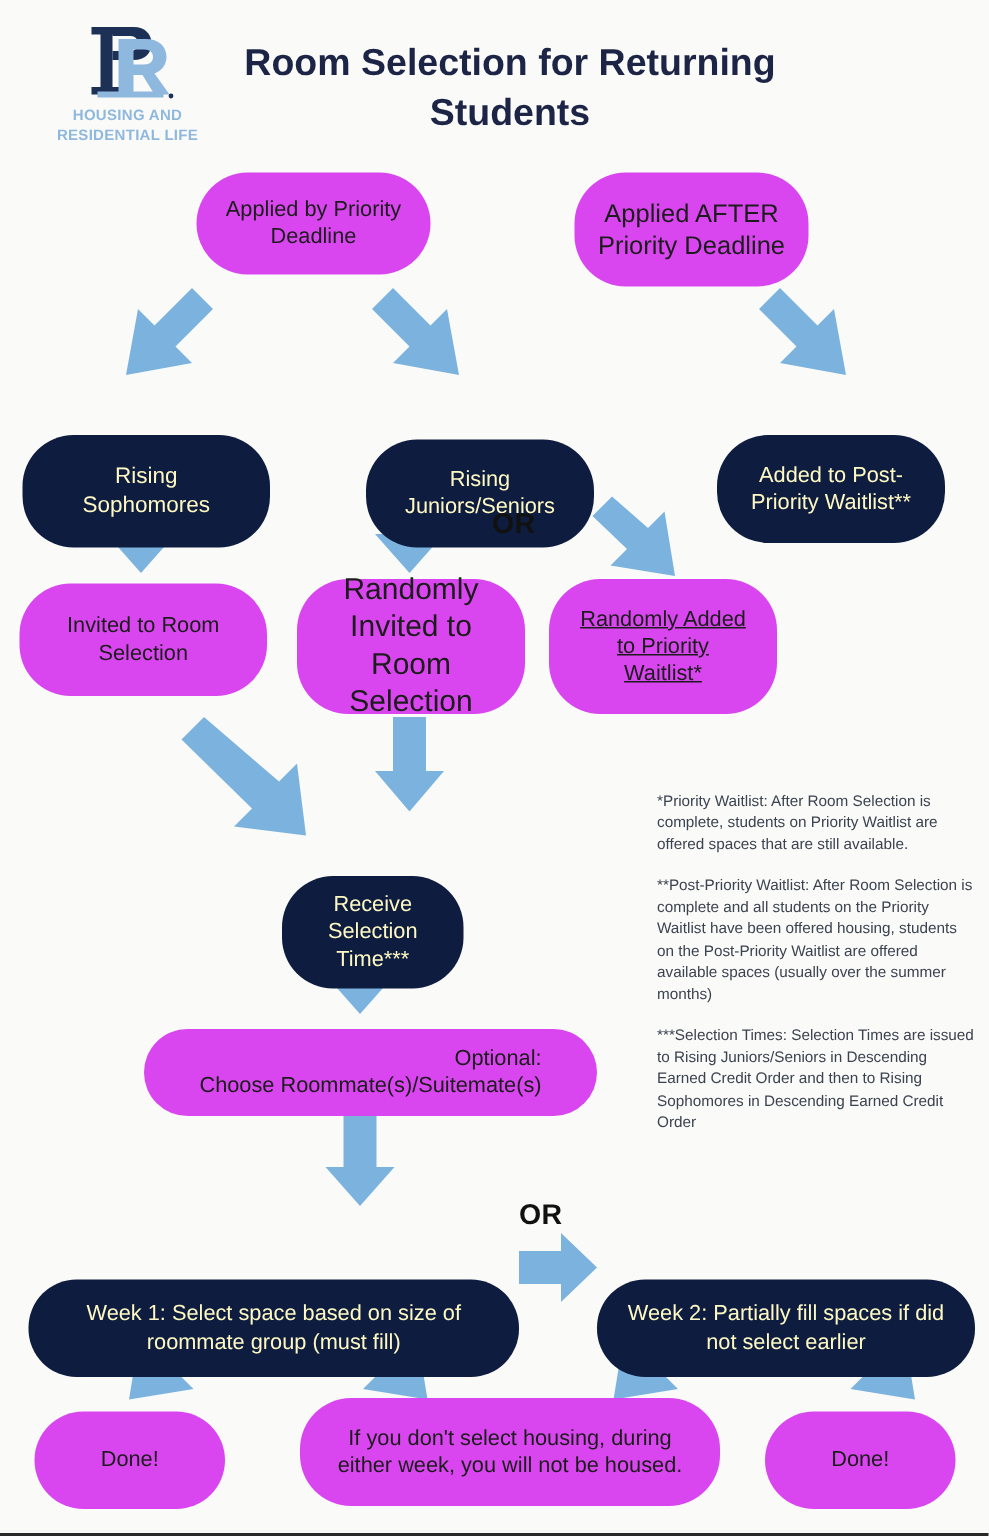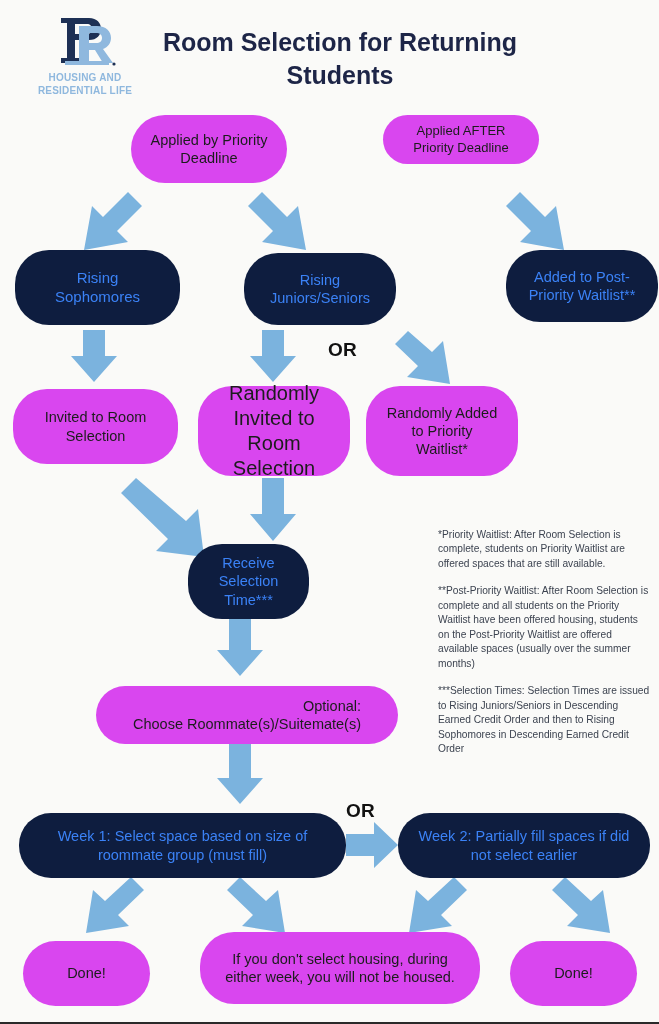--- a/index.html
+++ b/index.html
@@ -22,21 +22,21 @@
     align-items:center;
     justify-content:center;
     text-align:center;
     border-radius:34px;
     box-sizing:border-box;
     line-height:1.25;
     padding:4px 8px;
     white-space:pre-line;
   }
   .node.gold{ background:#d946ef; color:#1c1c1c; }
-  .node.navy{ background:#0e1d3f; color:#3b82f6; }
+  .node.navy{ background:#0e1d3f; color:#fef9c3;margin-top:40px; }
 
   
   #header{position:absolute;left:0;top:0;width:659px;height:112px;}
   #logo{position:absolute;left:25px;top:12px;width:120px;height:88px;}
   #logo-mark{position:absolute;left:26px;top:0px;width:70px;height:58px;}
   #logo-text{
     position:absolute;left:0;top:60px;width:120px;
     text-align:center;
     color:#8fb8de;
     font-size:10px;
@@ -139,40 +139,40 @@
 
       <polygon points="454,877 467,890 441,915 452,926 409,933 416,890 428,901"></polygon>
 
       <polygon points="565,877 552,890 578,915 567,926 610,933 603,890 591,901"></polygon>
     </g>
   </svg>
 
   <div class="node gold" style="left:131px;top:115px;width:156px;height:68px;font-size:14.5px;">Applied by Priority
 Deadline</div>
 
-  <div class="node gold" style="left:383px;top:115px;width:156px;height:49px;font-size:13px;">Applied AFTER
+  <div class="node gold" style="left:383px;top:115px;width:156px;height:76px;font-size:17px;">Applied AFTER
 Priority Deadline</div>
 
   <div class="node navy" style="left:15px;top:250px;width:165px;height:75px;font-size:15px;">Rising
 Sophomores</div>
 
   <div class="node navy" style="left:244px;top:253px;width:152px;height:72px;font-size:14.5px;">Rising
 Juniors/Seniors</div>
 
-  <div class="node navy" style="left:506px;top:250px;width:152px;height:72px;font-size:14.5px;">Added to Post-
+  <div class="node navy" style="left:478px;top:250px;width:152px;height:72px;font-size:14.5px;">Added to Post-
 Priority Waitlist**</div>
 
   <div class="node gold" style="left:13px;top:389px;width:165px;height:75px;font-size:14.5px;">Invited to Room
 Selection</div>
 
   <div class="node gold" style="left:198px;top:386px;width:152px;height:90px;font-size:20px;">Randomly
 Invited to Room
 Selection</div>
 
-  <div class="node gold" style="left:366px;top:386px;width:152px;height:90px;font-size:14.5px;">Randomly Added
+  <div class="node gold" style="left:366px;top:386px;width:152px;height:90px;font-size:14.5px;text-decoration:underline;">Randomly Added
 to Priority
 Waitlist*</div>
 
   <div class="node navy" style="left:188px;top:544px;width:121px;height:75px;font-size:14.5px;">Receive
 Selection
 Time***</div>
 
   <div class="node gold" style="left:96px;top:686px;width:302px;height:58px;font-size:14.5px;text-align:right;">Optional:
 Choose Roommate(s)/Suitemate(s)</div>
 

